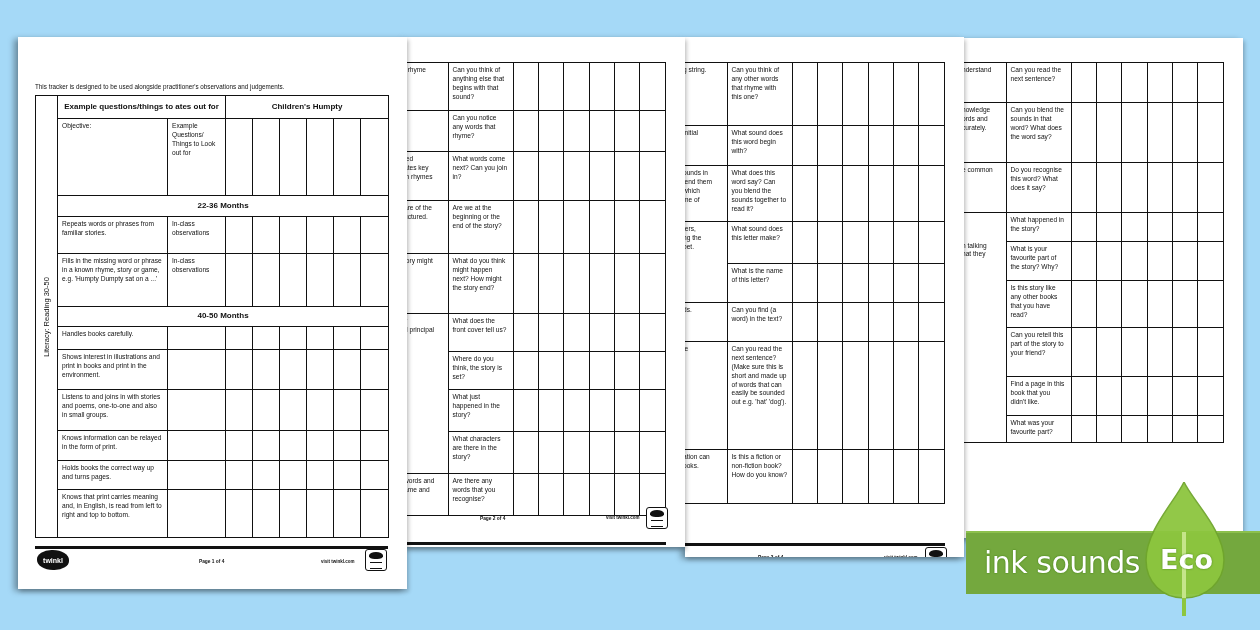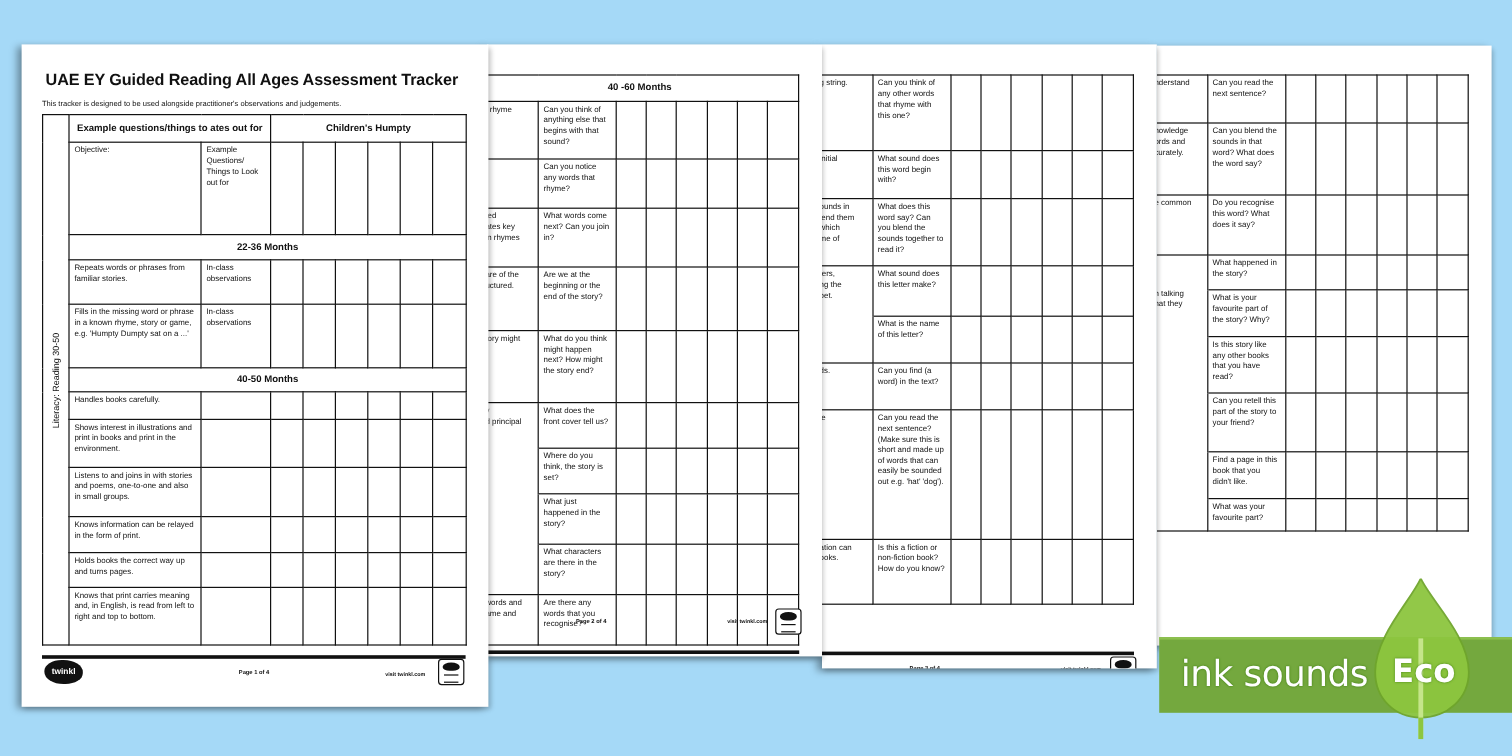--- a/index.html
+++ b/index.html
@@ -106,21 +106,20 @@
     position: absolute; left: 1160px; top: 544px; z-index: 12;
     font-family: "DejaVu Sans", sans-serif; font-weight: bold;
     font-size: 27px; color: #fff;
     text-shadow: 0 0 2px #3d7a10;
   }
 </style>
 </head>
 <body>
 
 <div class="page" id="page1">
-  <div class="title">UAE EY Guided Reading All Ages Assessment Tracker</div>
   <div class="subtitle">This tracker is designed to be used alongside practitioner's observations and judgements.</div>
 
   <table class="grid" style="left:17px; top:58px; width:353px;">
     <colgroup>
       <col style="width:22px">
         <col style="width:110px">
         <col style="width:58px">
       <col style="width:27px">
         <col style="width:27px">
         <col style="width:27px">
@@ -248,23 +247,20 @@
       <col style="width:48px">
         <col style="width:65px">
       <col style="width:25px">
         <col style="width:25px">
         <col style="width:26px">
         <col style="width:25px">
         <col style="width:25px">
         <col style="width:26px">
     </colgroup>
     <tbody>
-        <tr style="height:22px">
-      <td class="section" colspan="8">40 -60 Months</td>
-    </tr>
     <tr style="height:48px">
       <td class="clip-left" style="border-left:none">f rhyme</td>
       <td>Can you think of anything else that begins with that sound?</td>
       <td class="empty"></td>
           <td class="empty"></td>
           <td class="empty"></td>
           <td class="empty"></td>
           <td class="empty"></td>
           <td class="empty"></td>
     </tr>

